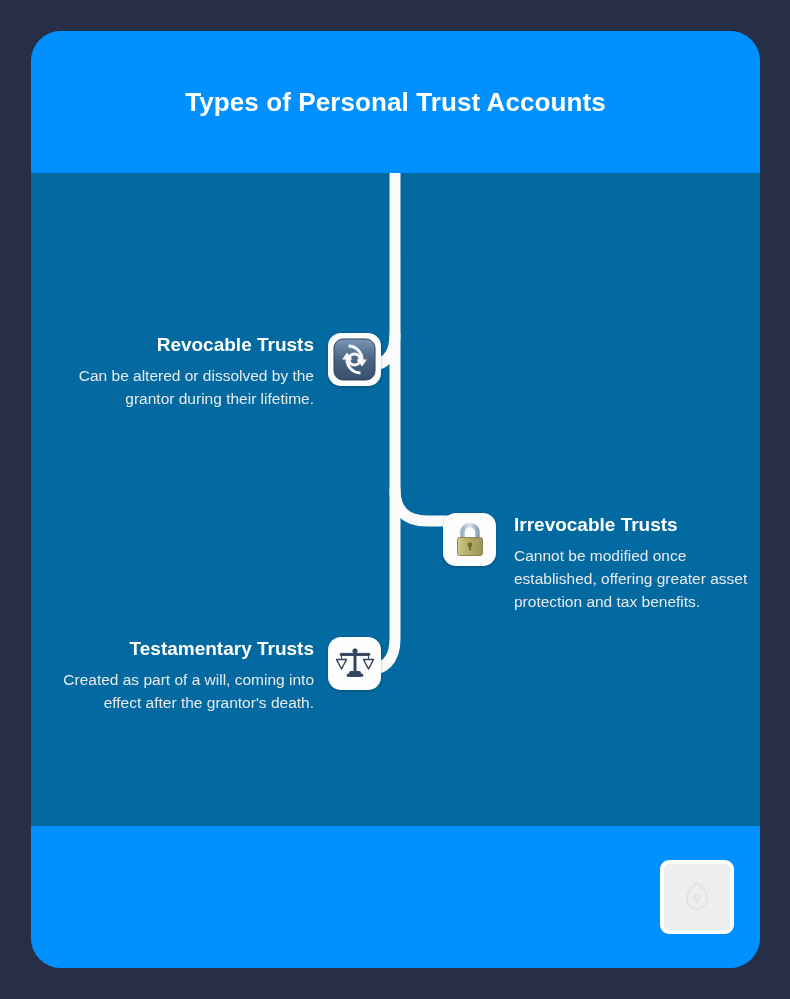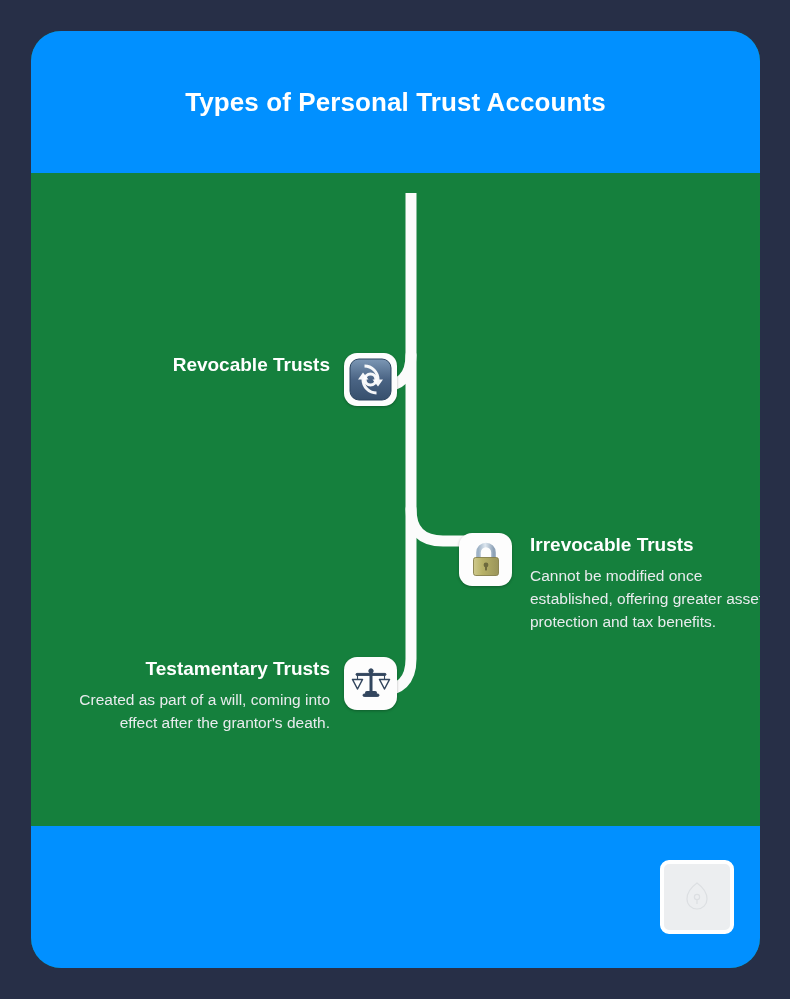--- a/index.html
+++ b/index.html
@@ -23,21 +23,21 @@
   }
 
   
   .card {
     position: absolute;
     left: 31px;
     top: 31px;
     width: 729px;
     height: 937px;
     border-radius: 30px;
-    background: #15803d;
+    background: #0369a1;
     overflow: hidden;
   }
 
   
   .card-header {
     position: absolute;
     left: 0;
     top: 0;
     width: 729px;
     height: 142px;
@@ -52,25 +52,24 @@
     color: #ffffff;
     font-size: 26px;
     font-weight: bold;
     line-height: 42px;
     letter-spacing: 0.1px;
   }
 
   
   .card-body {
     position: absolute;
-    left: 16px;
+    left: 0;
     top: 142px;
     width: 729px;
     height: 653px;
-    margin-top: 20px;
   }
   .connectors {
     position: absolute;
     left: 0;
     top: 0;
     width: 729px;
     height: 653px;
     pointer-events: none;
   }
 
@@ -181,20 +180,21 @@
 
           <path d="M364,162 L364,316 Q364,348 396,348 L420,348"></path>
 
           <path d="M364,316 L364,466 Q364,498 332,498 L308,498"></path>
         </g>
       </svg>
 
       <div class="row row-left row-revocable">
         <div class="text-col align-right">
           <div class="item-title">Revocable Trusts</div>
+          <div class="item-desc">Can be altered or dissolved by the grantor during their lifetime.</div>
         </div>
         <div class="icon-tile">
           <span>
             <svg width="43" height="43" viewBox="0 0 43 43">
               <defs>
                 <linearGradient id="syncbg" x1="0" y1="0" x2="0" y2="1">
                   <stop offset="0%" stop-color="#7c97b5"></stop>
                   <stop offset="50%" stop-color="#4a6484"></stop>
                   <stop offset="100%" stop-color="#37506d"></stop>
                 </linearGradient>

